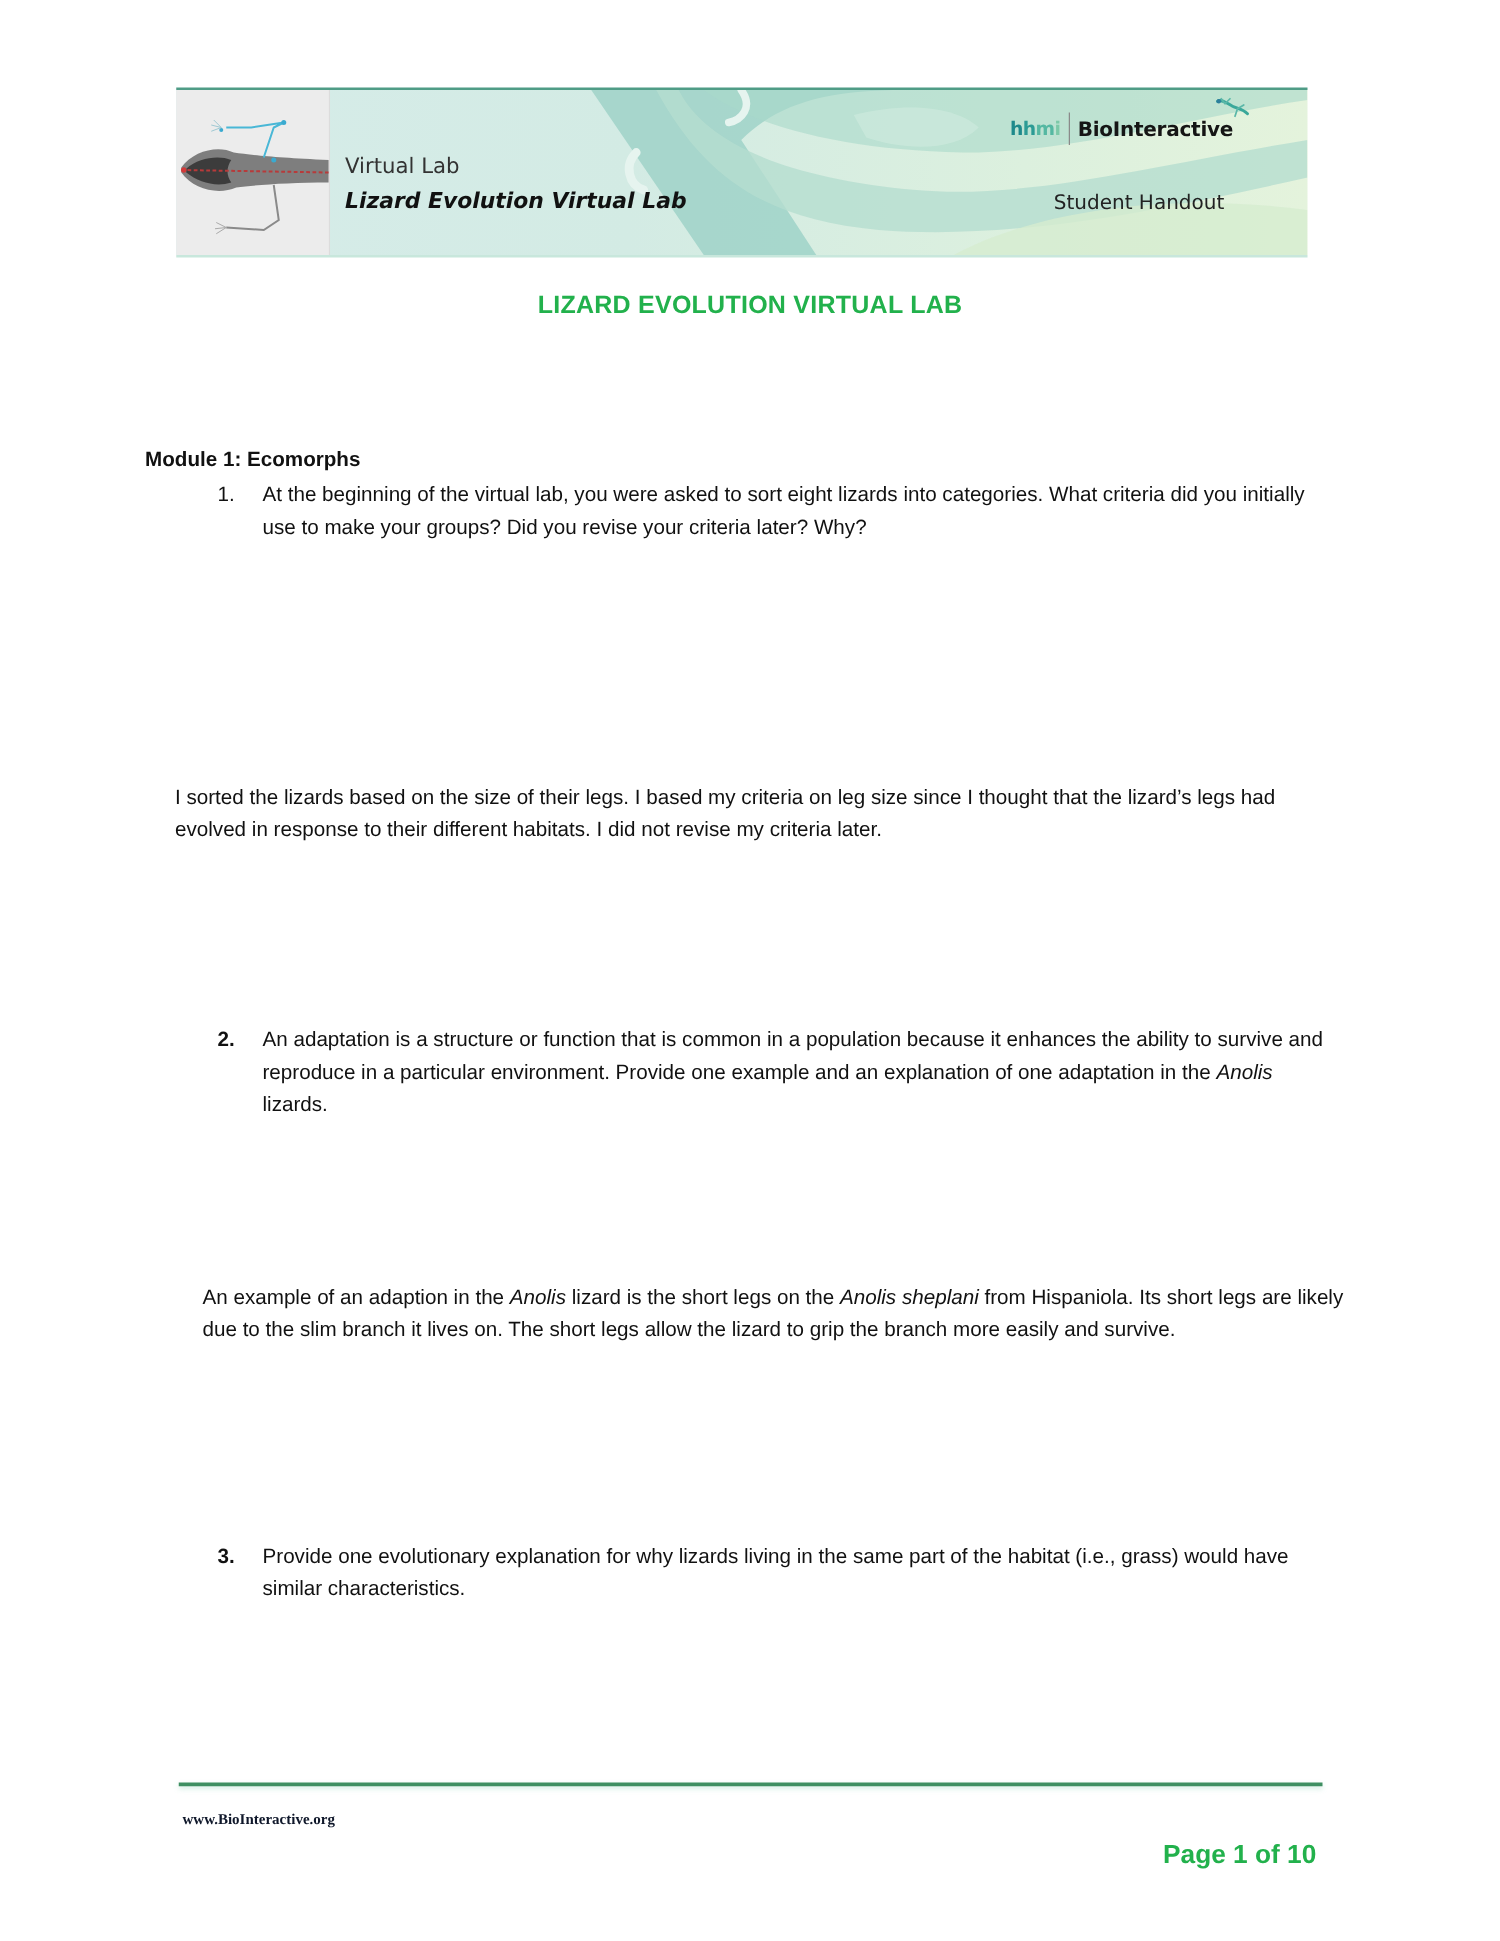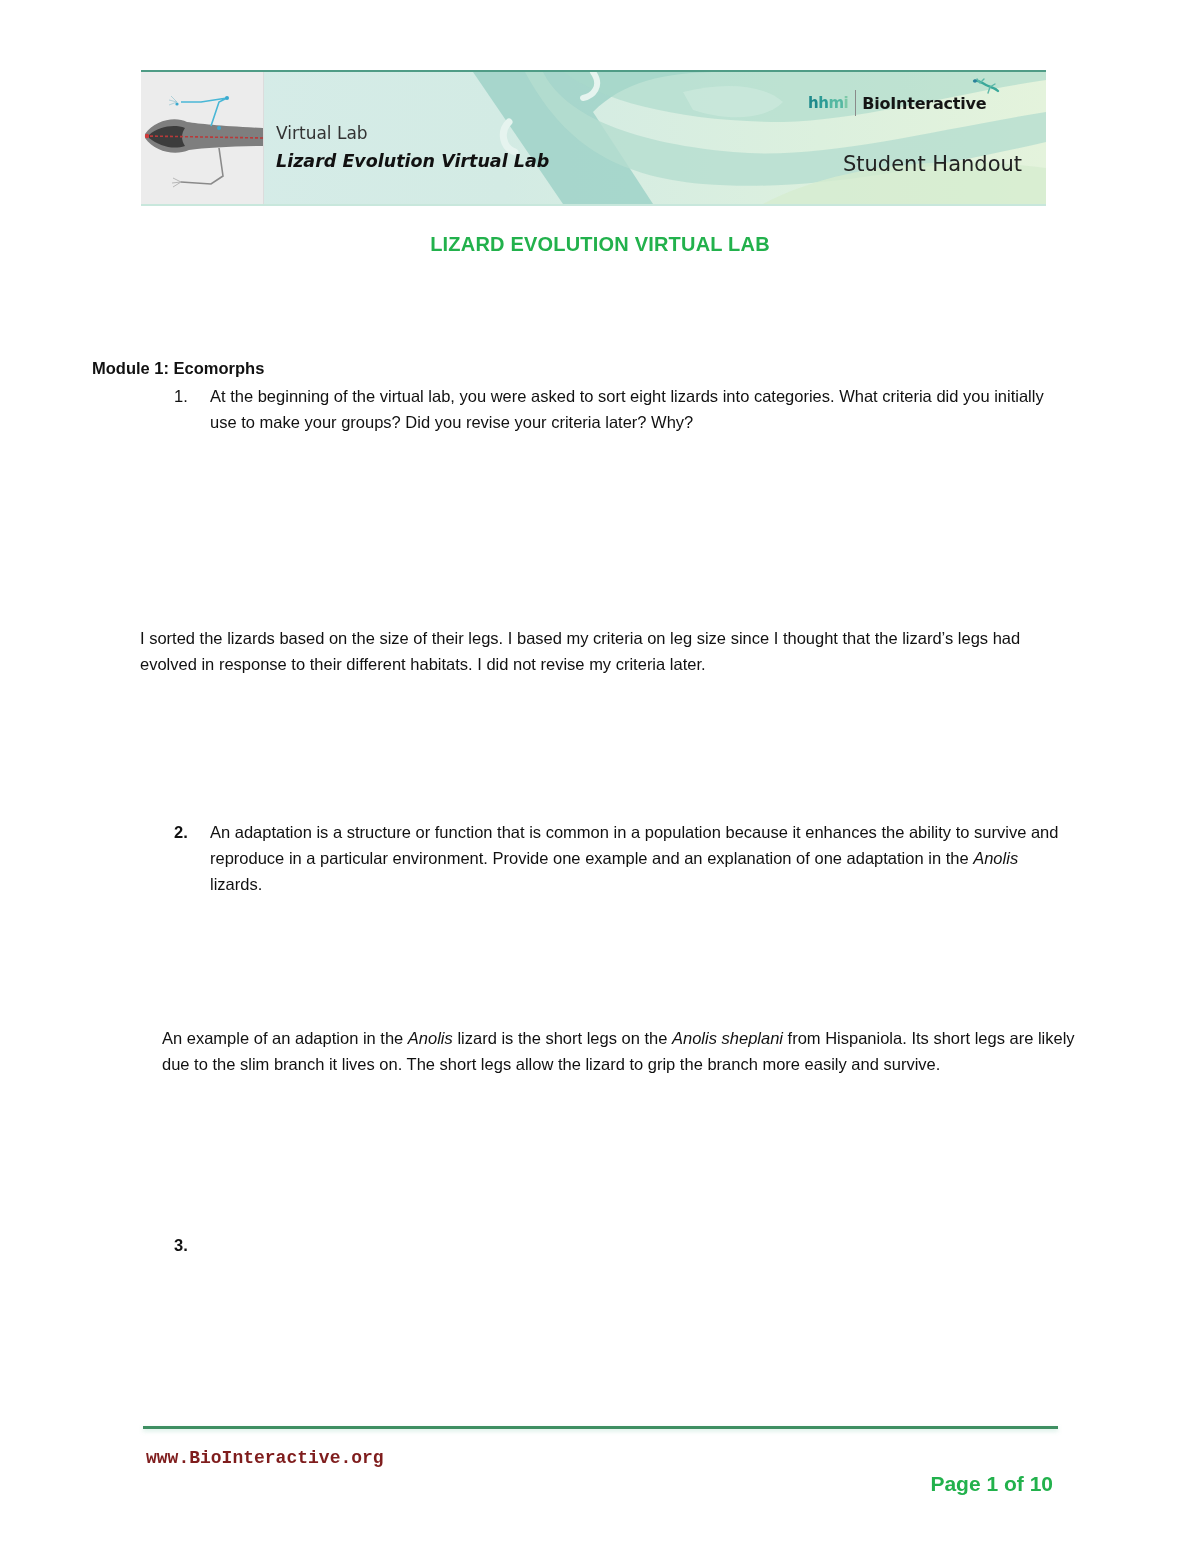--- a/index.html
+++ b/index.html
@@ -60,21 +60,21 @@
       font-size: 17.5px;
       font-weight: bold;
       font-style: italic;
       color: #111;
       white-space: nowrap;
     }
     .banner-handout {
       position: absolute;
       left: 843px; top: 152px;
       font-family: "DejaVu Sans", sans-serif;
-      font-size: 21px;
+      font-size: 16px;
       color: #222;
       white-space: nowrap;
     }
     .brand {
       position: absolute;
       left: 808px; top: 90px;
       height: 26px;
       display: flex;
       align-items: center;
       white-space: nowrap;
@@ -128,21 +128,21 @@
     }
     .bold { font-weight: bold; }
     .intro {
       left: 140px; top: 275px;
       width: 900px;
       font-weight: bold;
       font-size: 16.5px;
       letter-spacing: -0.1px;
     }
     .module-heading {
-      left: 92px; top: 355px;
+      left: 116px; top: 355px;
       font-weight: bold;
       white-space: nowrap;
     }
     .q-num {
       position: absolute;
       font-family: "Liberation Sans", sans-serif;
       font-size: 16.5px;
       line-height: 26px;
       color: #111;
     }
@@ -160,24 +160,24 @@
     .footer-rule {
       position: absolute;
       left: 143px; top: 1426px;
       width: 915px; height: 3px;
       background: #3f8f62;
       box-shadow: 0 2px 4px rgba(120, 200, 170, 0.35);
     }
     .footer-url {
       position: absolute;
       left: 146px; top: 1448px;
-      font-family: Liberation Mono, monospace;
-      font-weight: bold;
-      font-size: 18px;
-      color: #7f1d1d;
+      font-family: Liberation Serif, serif;
+      font-weight: bold;
+      font-size: 12px;
+      color: #0f172a;
       white-space: nowrap;
     }
     .footer-page {
       position: absolute;
       right: 147px; top: 1472px;
       font-family: "Liberation Sans", sans-serif;
       font-weight: bold;
       font-size: 21px;
       color: #22b14c;
       white-space: nowrap;
@@ -249,18 +249,19 @@
   <div class="text q-text" style="top:383px;">At the beginning of the virtual lab, you were asked to sort eight lizards into categories. What criteria did you initially use to make your groups? Did you revise your criteria later? Why?</div>
 
   <div class="text answer" style="top:601px;margin-top:24px;">I sorted the lizards based on the size of their legs. I based my criteria on leg size since I thought that the lizard’s legs had evolved in response to their different habitats.  I did not revise my criteria later.</div>
 
   <div class="q-num bold" style="left:174px; top:819px;">2.</div>
   <div class="text q-text" style="top:819px;"><span>An adaptation is a structure or function that is common in a population because it enhances the ability to survive and reproduce in a particular environment. Provide one example and an explanation of one adaptation in the </span><em>Anolis</em><span> lizards.</span></div>
 
   <div class="text answer" style="top:1025px; width:915px;margin-left:22px;"><span>An example of an adaption in the </span><em>Anolis</em><span> lizard is the short legs on the </span><em>Anolis sheplani</em><span> from Hispaniola. Its short legs are likely due to the slim branch it lives on. The short legs allow the lizard to grip the branch more easily and survive.</span></div>
 
   <div class="q-num bold" style="left:174px; top:1232px;">3.</div>
+  <div class="text q-text" style="top:1232px;">Provide one evolutionary explanation for why lizards living in the same part of the habitat (i.e., grass) would have similar characteristics.</div>
 
   <div class="footer-rule"></div>
   <div class="footer-url">www.BioInteractive.org</div>
   <div class="footer-page">Page 1 of 10</div>
 
 </div>
 
 </body></html>

